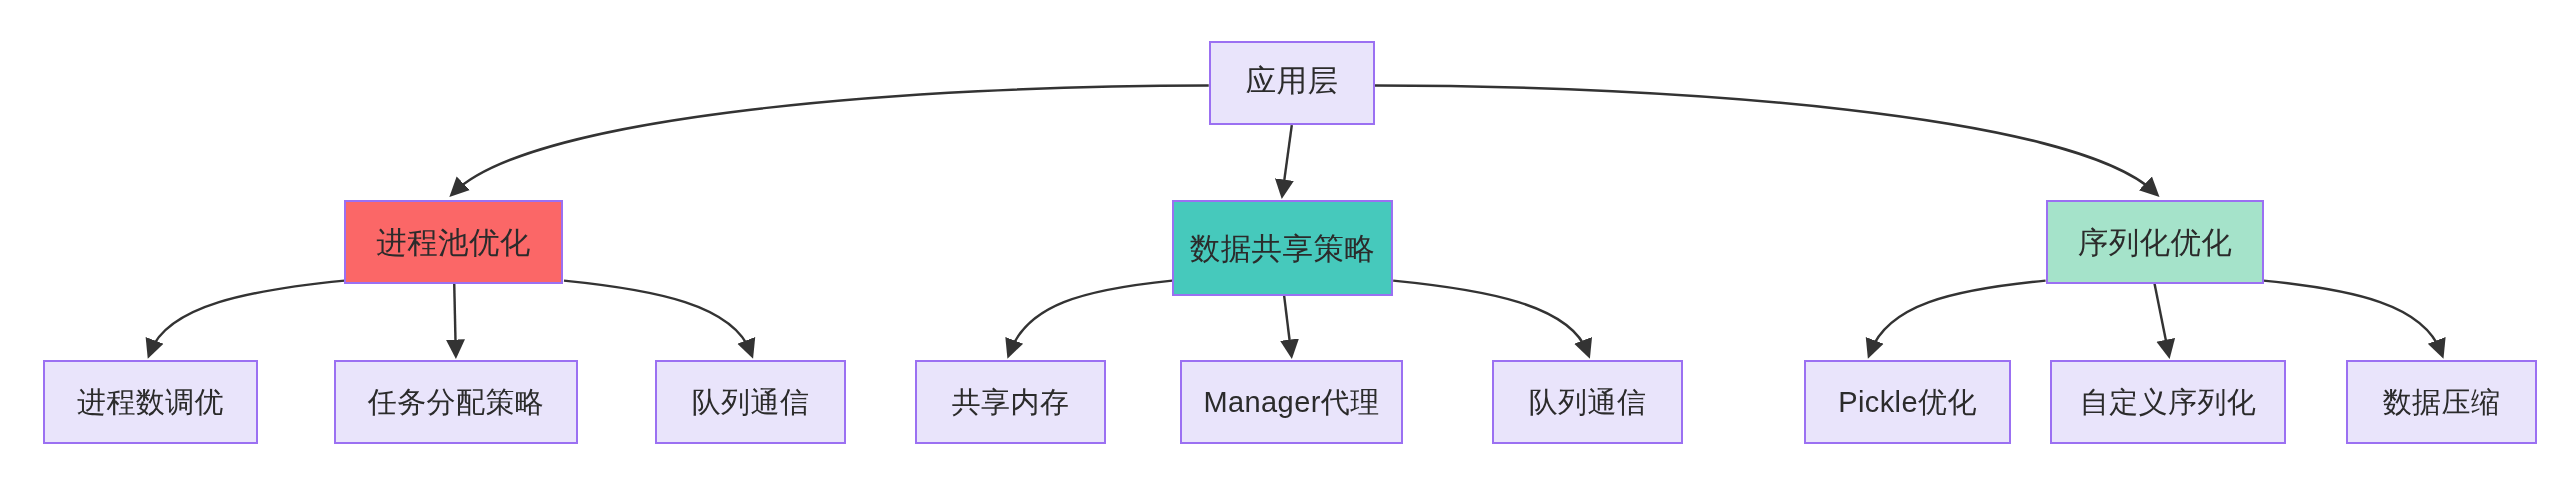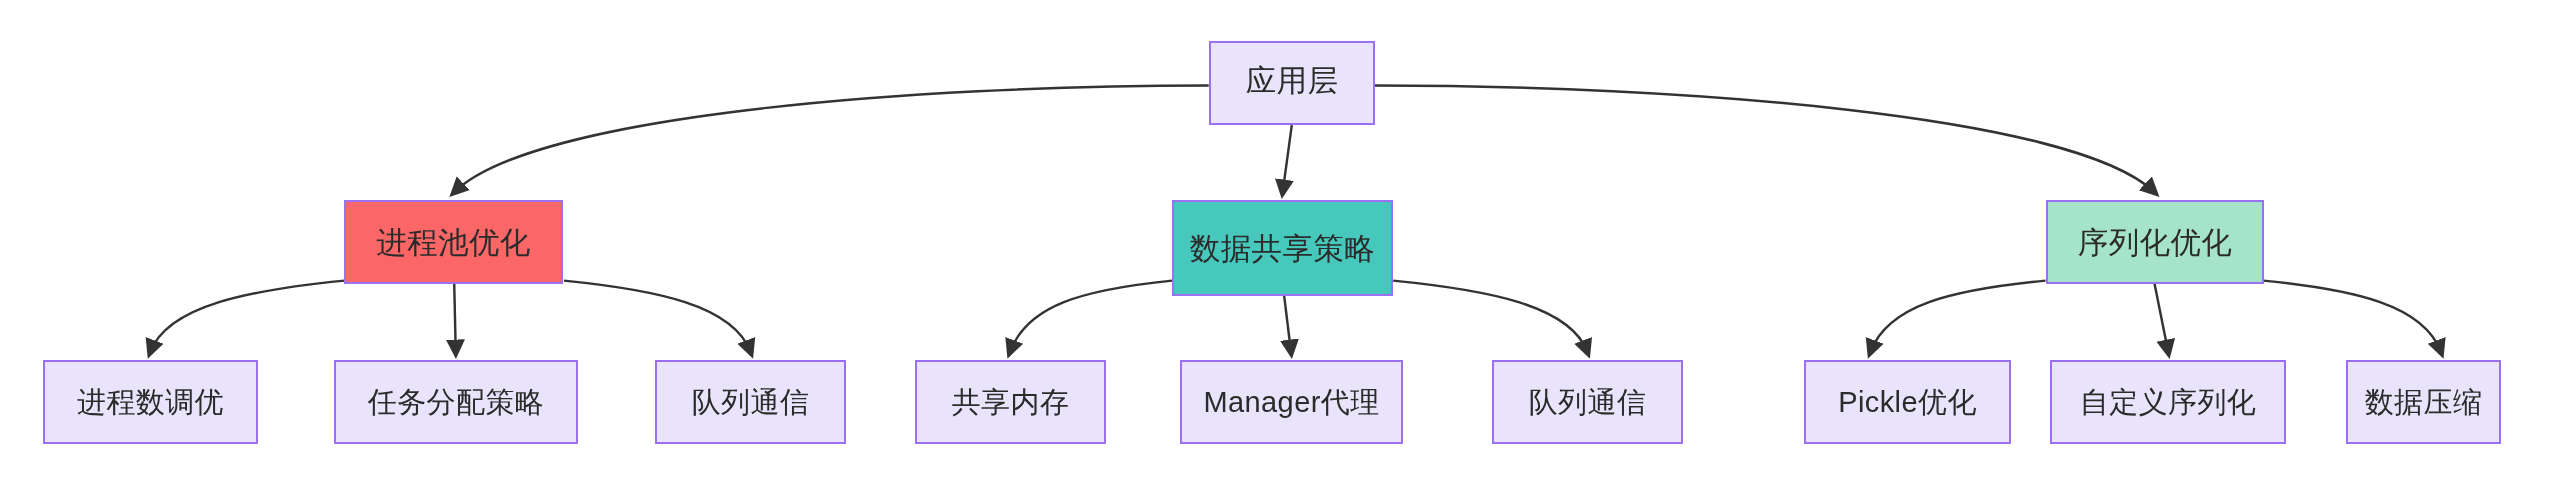--- a/index.html
+++ b/index.html
@@ -138,20 +138,20 @@
       </div>
       <div class="node node-leaf fill-lavender" style="left: 1492px; top: 360px; width: 191px; height: 84px;">
         <span class="node-label">队列通信</span>
       </div>
       <div class="node node-leaf fill-lavender" style="left: 1804px; top: 360px; width: 207px; height: 84px;">
         <span class="node-label">Pickle优化</span>
       </div>
       <div class="node node-leaf fill-lavender" style="left: 2050px; top: 360px; width: 236px; height: 84px;">
         <span class="node-label">自定义序列化</span>
       </div>
-      <div class="node node-leaf fill-lavender" style="left: 2346px; top: 360px; width: 155px; height: 84px; align-items: center;">
+      <div class="node node-leaf fill-lavender" style="left: 2346px; top: 360px; width: 191px; height: 84px; align-items: center;">
         <span class="node-label">数据压缩</span>
       </div>
     </div>
 
 
 </div>
 
 
 </body></html>

